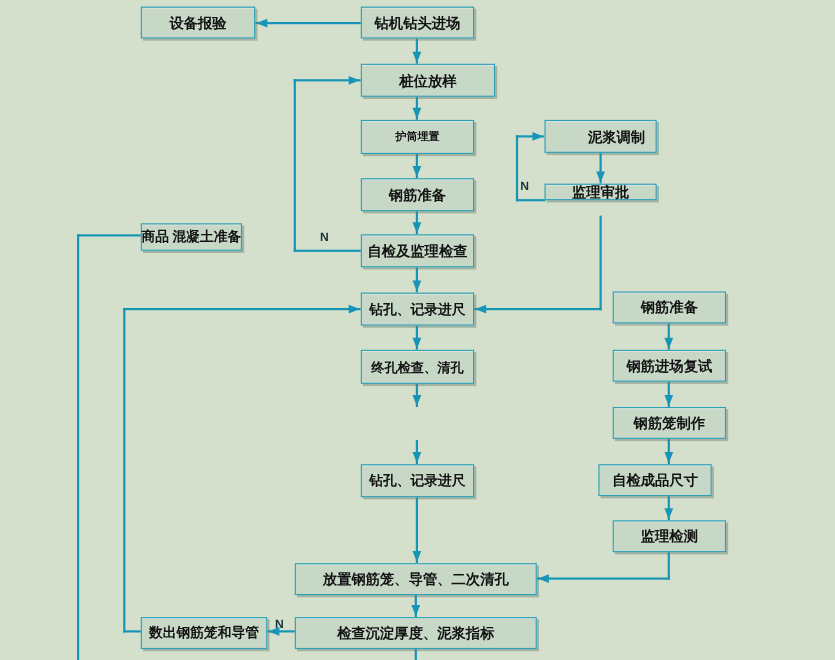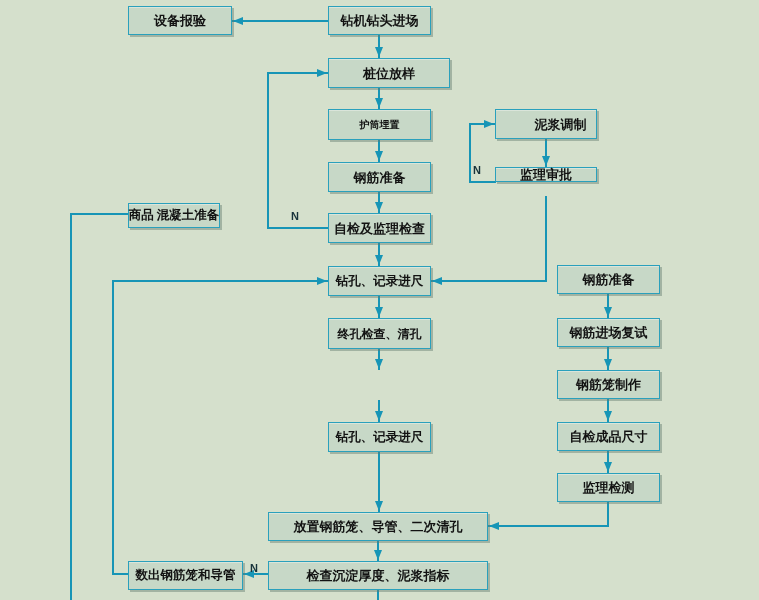--- a/index.html
+++ b/index.html
@@ -133,21 +133,21 @@
     </div>
     <div class="node" style="left: 557px; top: 265px; width: 103px; height: 29px; font-size: 13px;">
       <span>钢筋准备</span>
     </div>
     <div class="node" style="left: 557px; top: 318px; width: 103px; height: 29px; font-size: 13px;">
       <span>钢筋进场复试</span>
     </div>
     <div class="node" style="left: 557px; top: 370px; width: 103px; height: 29px; font-size: 13px;">
       <span>钢筋笼制作</span>
     </div>
-    <div class="node" style="left: 557px; top: 422px; width: 103px; height: 29px; font-size: 13px;">
+    <div class="node" style="left: 544px; top: 422px; width: 103px; height: 29px; font-size: 13px;">
       <span>自检成品尺寸</span>
     </div>
     <div class="node" style="left: 557px; top: 473px; width: 103px; height: 29px; font-size: 13px;">
       <span>监理检测</span>
     </div>
     <div class="node" style="left: 268px; top: 512px; width: 220px; height: 29px; font-size: 13px;">
       <span>放置钢筋笼、导管、二次清孔</span>
     </div>
     <div class="node" style="left: 268px; top: 561px; width: 220px; height: 29px; font-size: 13px;">
       <span>检查沉淀厚度、泥浆指标</span>

